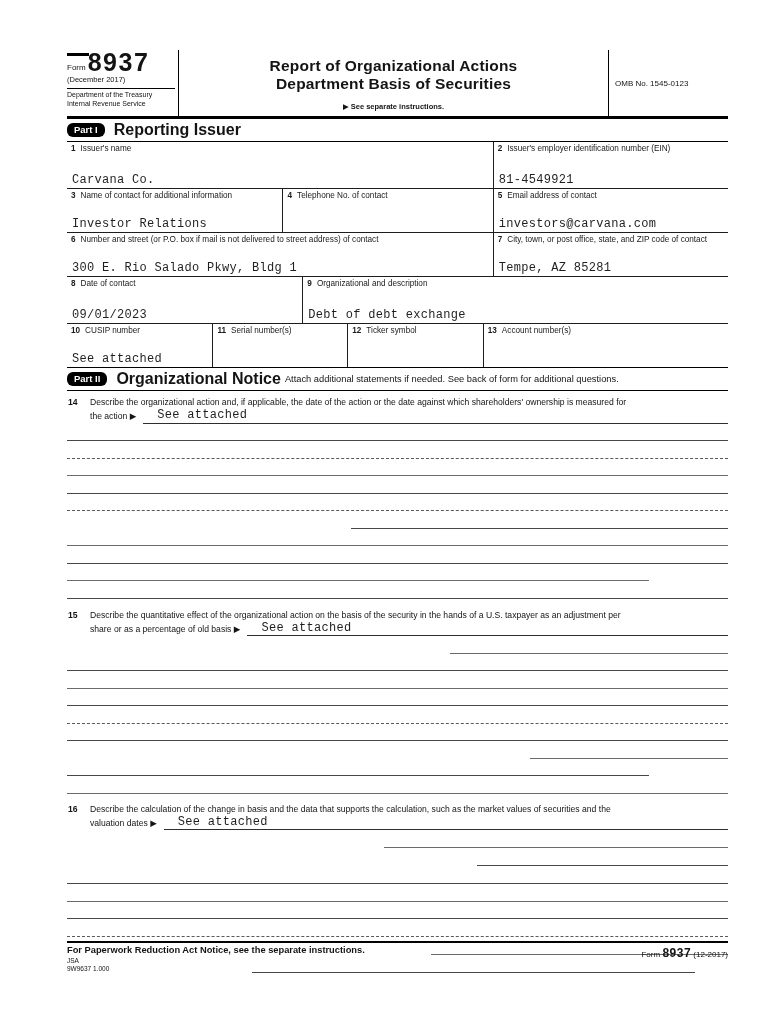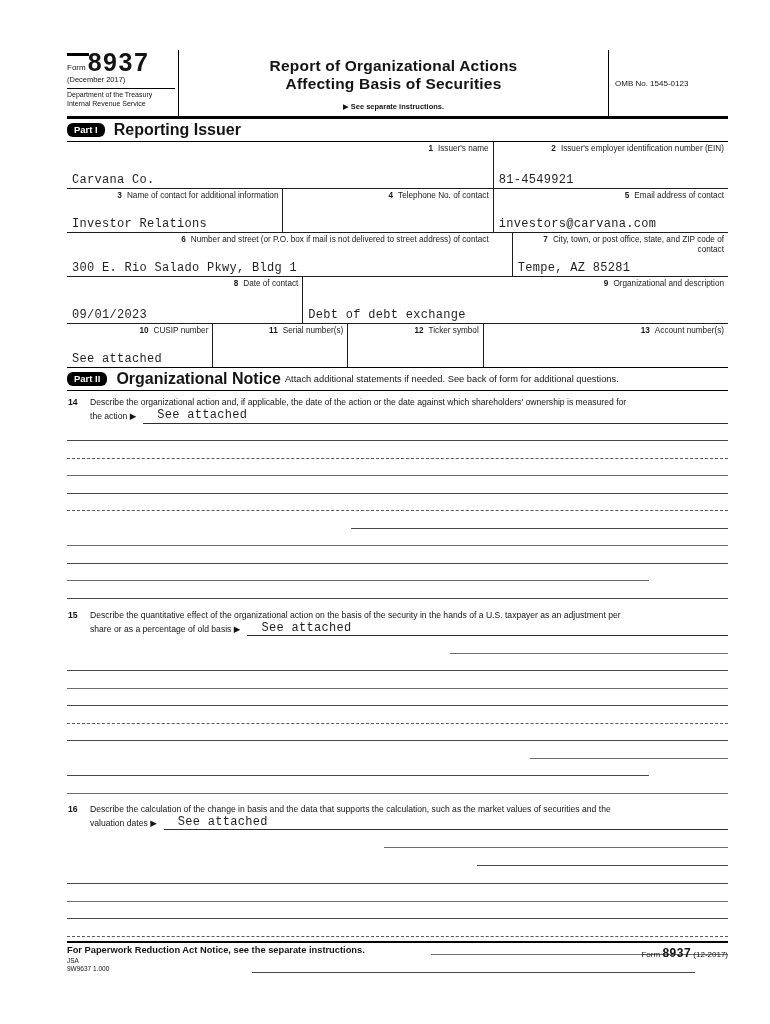--- a/index.html
+++ b/index.html
@@ -23,21 +23,21 @@
   .seesep{font-size:7.5px;font-weight:bold;margin-top:8px;}
   .hdr-right{width:113px;border-left:1.5px solid #000;font-size:8px;display:flex;align-items:center;padding-left:6px;}
 
   
   .partbar{display:flex;align-items:center;border-bottom:1.5px solid #000;padding:2px 0 2px;}
   .badge{background:#000;color:#fff;font-weight:bold;font-size:9.5px;padding:1px 7px 2px;border-radius:6px;margin-right:9px;white-space:nowrap;}
   .part-title{font-weight:bold;font-size:16px;white-space:nowrap;}
   .part-note{font-size:9.3px;margin-left:4px;}
 
   
-  .row{display:flex;border-bottom:1px solid #1d1d1d;text-align:right;}
+  .row{display:flex;border-bottom:1px solid #1d1d1d;}
   .cell{position:relative;padding:2px 4px;box-sizing:border-box;}
   .cell + .cell{border-left:1px solid #1d1d1d;}
   .lab{font-size:8.2px;line-height:1.25;color:#1a1a1a;}
   .lab b{margin-right:5px;}
   .val{
     font-family:"Liberation Mono","DejaVu Sans Mono",monospace;
     font-size:12px;position:absolute;left:5px;bottom:1px;white-space:nowrap;color:#1f1f1f;letter-spacing:0.3px;
   }
 
   
@@ -84,21 +84,21 @@
       </div>
       <div class="rev">(December 2017)</div>
       <div class="dept">
         <div>Department of the Treasury</div>
         <div>Internal Revenue Service</div>
       </div>
     </div>
     <div class="hdr-mid">
       <div class="title">
         <div>Report of Organizational Actions</div>
-        <div>Affecting Basis of Securities</div>
+        <div>Department Basis of Securities</div>
       </div>
       <div class="seesep">▶ See separate instructions.</div>
     </div>
     <div class="hdr-right">
       <span>OMB No. 1545-0123</span>
     </div>
   </div>
 
   <div class="partbar">
     <span class="badge">Part I</span>
@@ -124,21 +124,21 @@
     <div class="cell" style="width:31.8%;">
       <div class="lab"><b>4</b><span>Telephone No. of contact</span></div>
       <div class="val"></div>
     </div>
     <div class="cell" style="flex:1;">
       <div class="lab"><b>5</b><span>Email address of contact</span></div>
       <div class="val">investors@carvana.com</div>
     </div>
   </div>
 
-  <div class="row" style="height:43px;gap:19px;">
+  <div class="row" style="height:43px;">
     <div class="cell" style="width:64.4%;">
       <div class="lab"><b>6</b><span>Number and street (or P.O. box if mail is not delivered to street address) of contact</span></div>
       <div class="val">300 E. Rio Salado Pkwy, Bldg 1</div>
     </div>
     <div class="cell" style="flex:1;">
       <div class="lab"><b>7</b><span>City, town, or post office, state, and ZIP code of contact</span></div>
       <div class="val">Tempe, AZ 85281</div>
     </div>
   </div>
 

